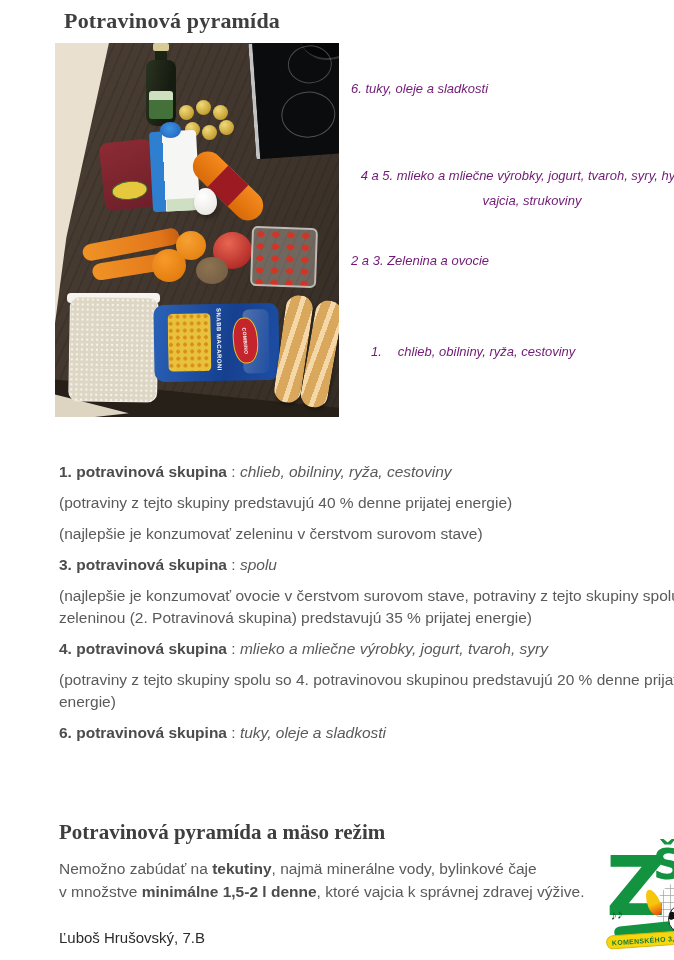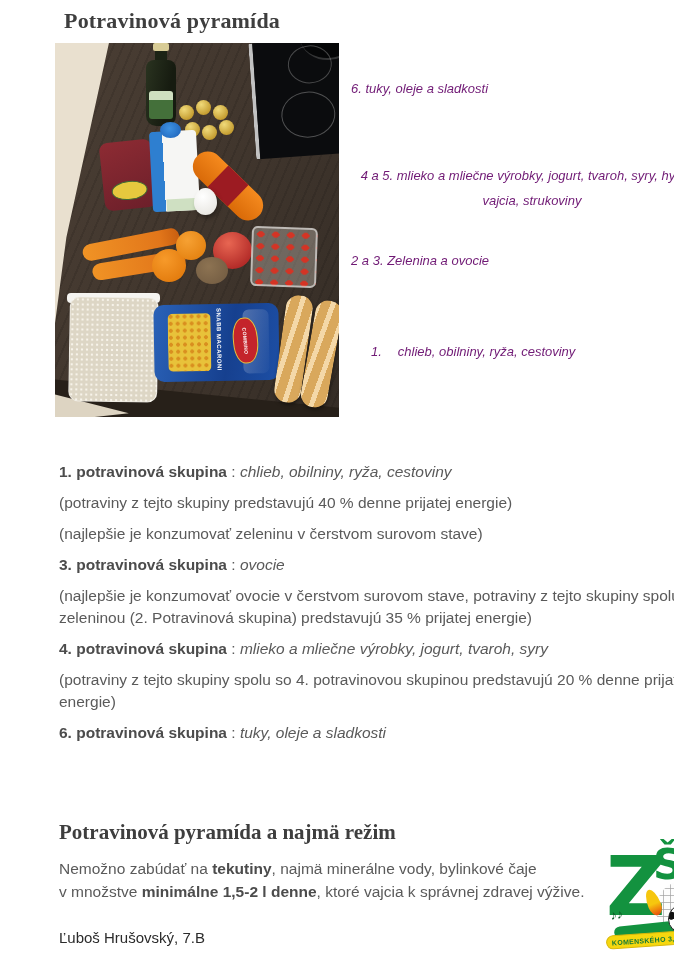--- a/index.html
+++ b/index.html
@@ -243,28 +243,28 @@
 
   <div class="plabel plabel-6">6. tuky, oleje a sladkosti</div>
   <div class="plabel plabel-45">4 a 5. mlieko a mliečne výrobky, jogurt, tvaroh, syry, hydina, vajcia, strukoviny</div>
   <div class="plabel plabel-23">2 a 3. Zelenina a ovocie</div>
   <div class="plabel plabel-1"><span class="plabel-num">1.</span><span>chlieb, obilniny, ryža, cestoviny</span></div>
 
   <div class="groups">
     <p><strong>1. potravinová skupina</strong><span> : </span><em>chlieb, obilniny, ryža, cestoviny</em></p>
     <p class="gnote">(potraviny z tejto skupiny predstavujú 40 % denne prijatej energie)</p>
     <p class="gnote">(najlepšie je konzumovať zeleninu v čerstvom surovom stave)</p>
-    <p><strong>3. potravinová skupina</strong><span> : </span><em>ovocie</em></p>
+    <p><strong>3. potravinová skupina</strong><span> : </span><em>spolu</em></p>
     <p class="gnote">(najlepšie je konzumovať ovocie v čerstvom surovom stave, potraviny z tejto skupiny spolu so zeleninou (2. Potravinová skupina) predstavujú 35 %  prijatej energie)</p>
     <p><strong>4. potravinová skupina</strong><span> : </span><em>mlieko a mliečne výrobky, jogurt, tvaroh, syry</em></p>
     <p class="gnote">(potraviny z tejto skupiny spolu so 4. potravinovou skupinou predstavujú 20 % denne prijatej energie)</p>
     <p><strong>6. potravinová skupina</strong><span> : </span><em>tuky, oleje a sladkosti</em></p>
   </div>
 
-  <div class="h2">Potravinová pyramída a najmä režim</div>
+  <div class="h2">Potravinová pyramída a mäso režim</div>
   <p class="drink"><span>Nemožno zabúdať na </span><strong>tekutiny</strong><span>, najmä minerálne vody, bylinkové čaje</span><br><span>v množstve </span><strong>minimálne 1,5-2 l denne</strong><span>, ktoré vajcia k správnej zdravej výžive.</span></p>
 
   <div class="logo">
     <div class="logo-net"></div>
     <div class="logo-greenbar"></div>
     <div class="logo-z">Z</div>
     <div class="logo-s">Š</div>
     <div class="logo-stripes"></div>
     <div class="logo-feather"></div>
     <div class="logo-notes">♪♪</div>

